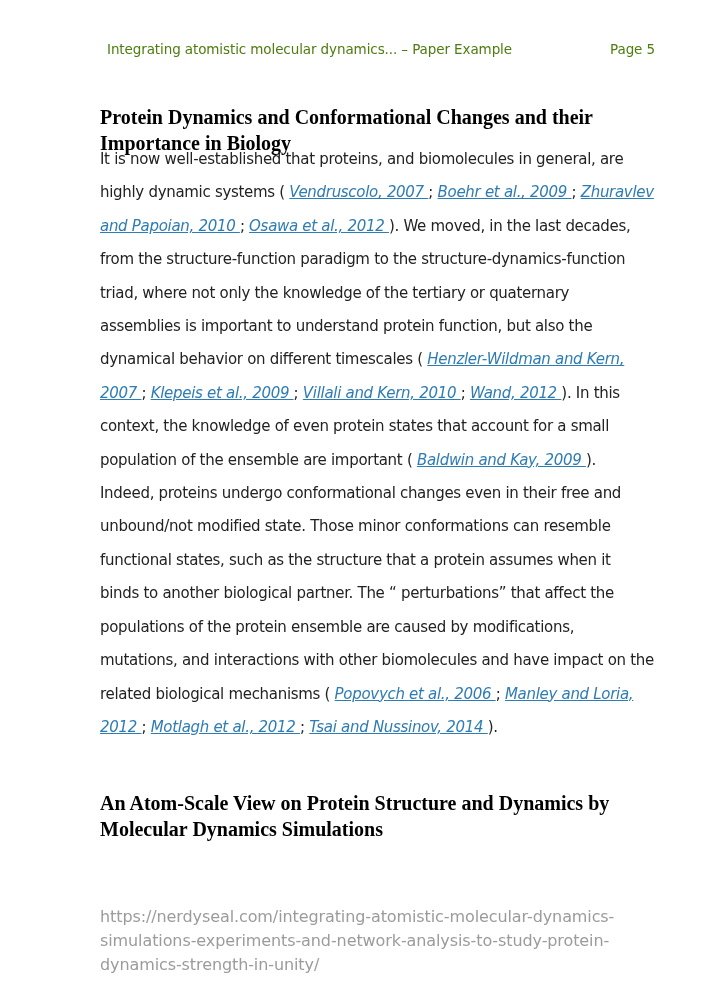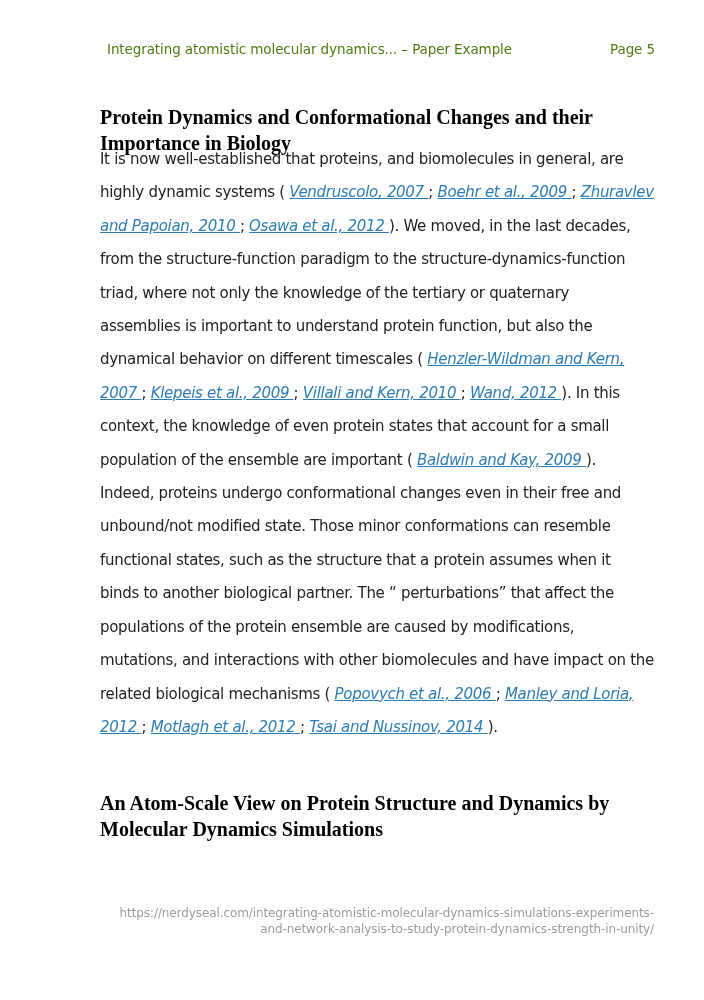--- a/index.html
+++ b/index.html
@@ -56,26 +56,25 @@
     color: #2d7cb4;
     text-decoration: underline;
     cursor: pointer;
     font-style: italic;
   }
   .footer {
     position: absolute;
     left: 100px;
     top: 905px;
     width: 554px;
-    font-size: 12px;
-    line-height: 16px;
+    font-size: 16px;
+    line-height: 24px;
     letter-spacing: -0.1px;
     color: #9b9b9b;
     overflow-wrap: break-word;
-    text-align: right;
   }
 </style>
 </head>
 <body>
 
 <div class="page">
 
   <div class="header">
     <span>Integrating atomistic molecular dynamics... – Paper Example</span>
     <span>Page 5</span>

